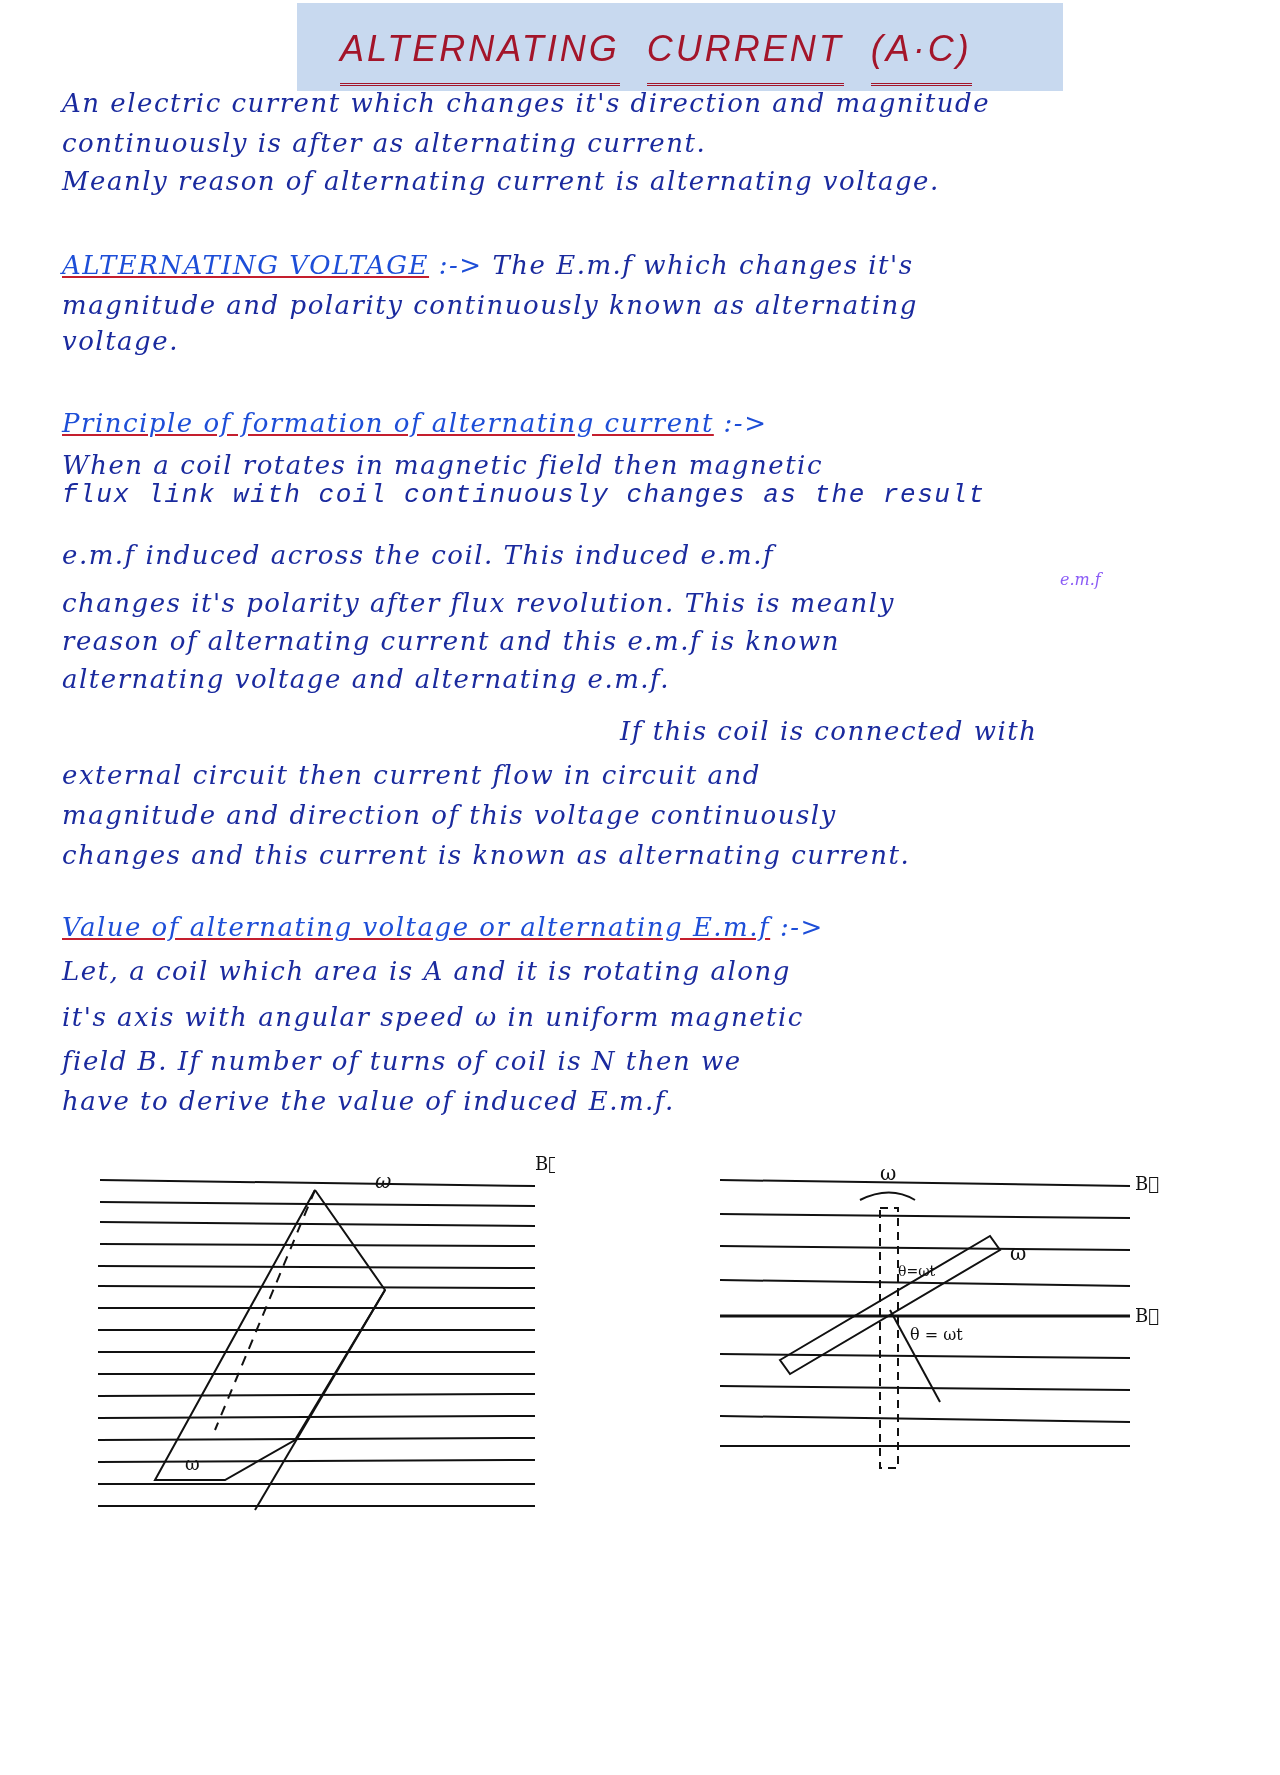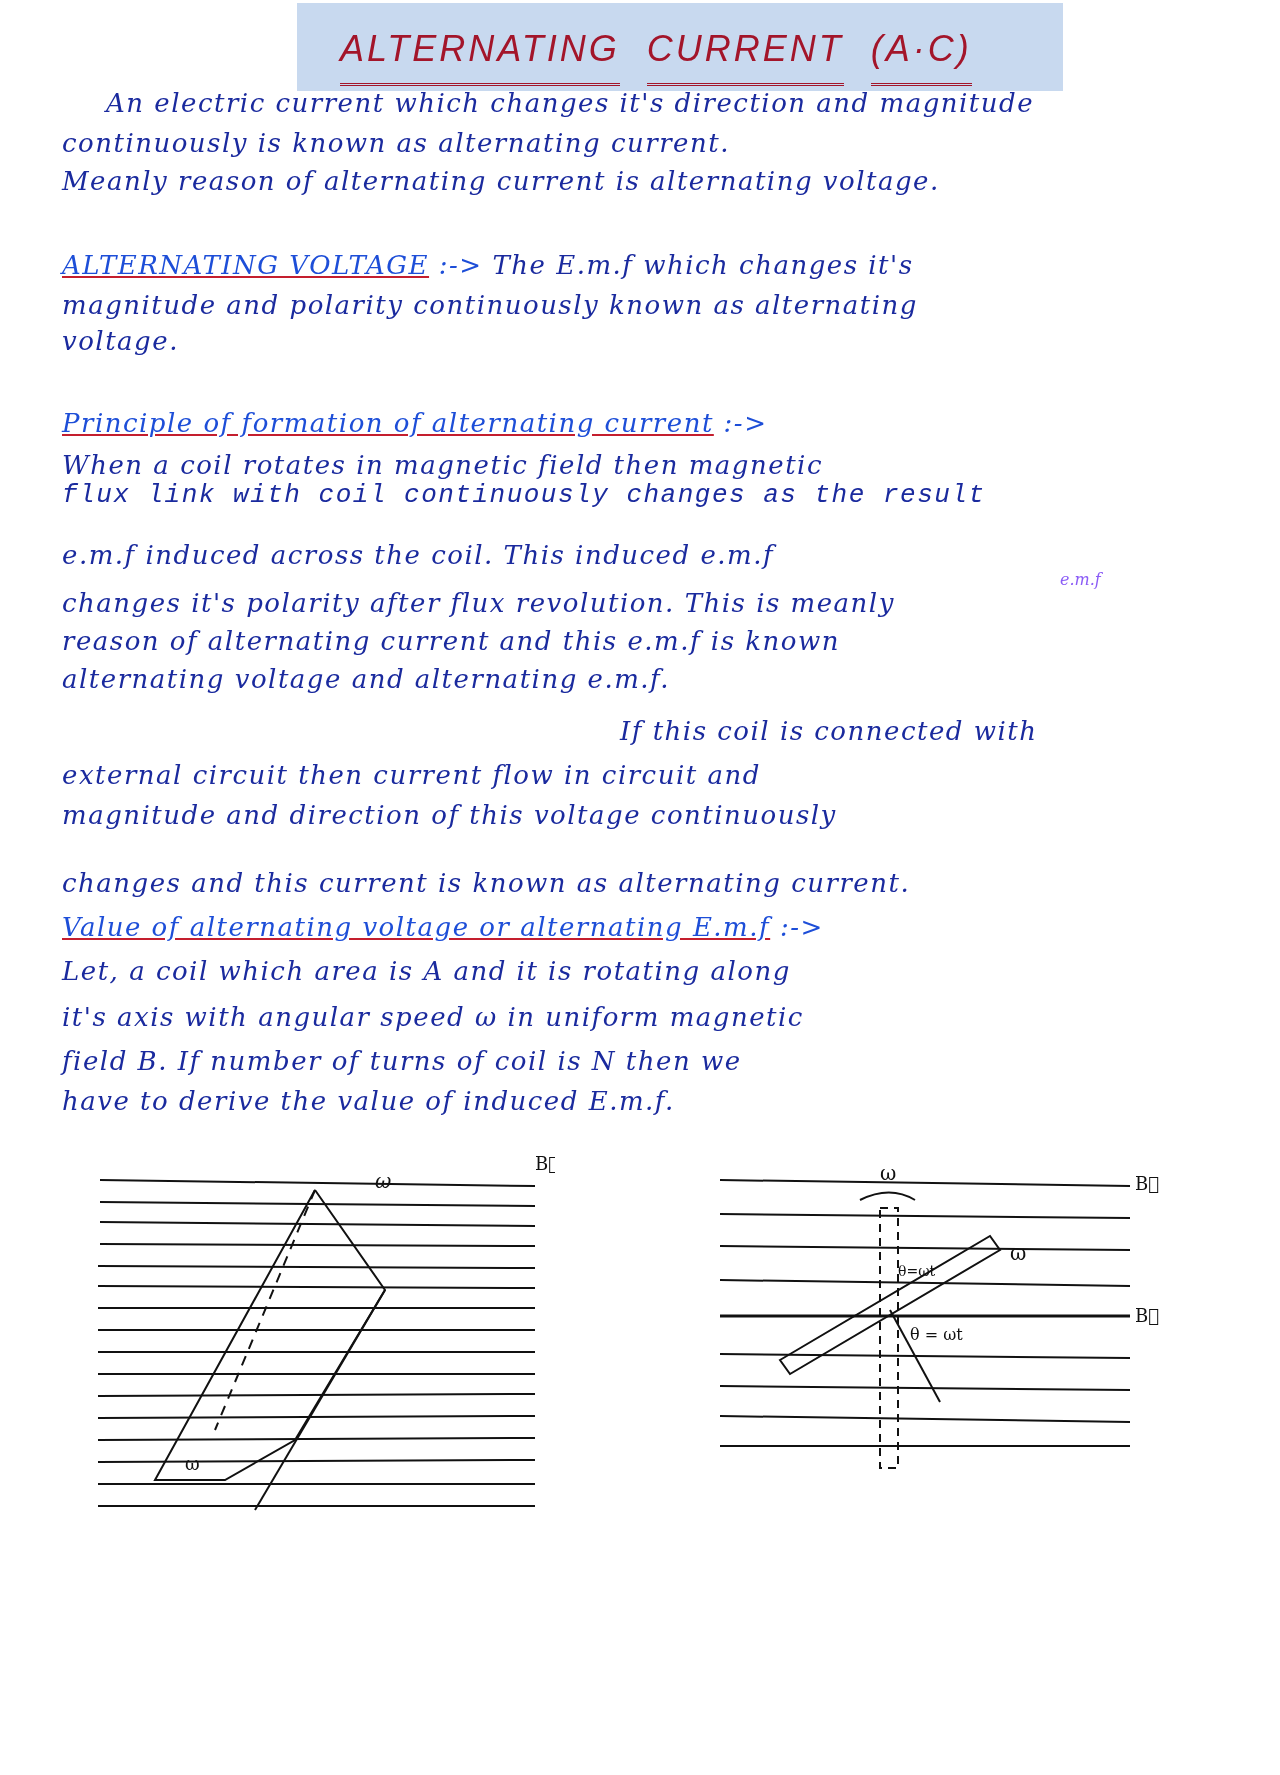--- a/index.html
+++ b/index.html
@@ -20,22 +20,22 @@
 </head>
 <body>
 
 <div class="title-box"></div>
 <div class="title">
   <span>ALTERNATING</span>
   <span>CURRENT</span>
   <span>(A·C)</span>
 </div>
 
-<div class="line" style="top:88px;margin-left:44px;">An electric current which changes it's direction and magnitude</div>
-<div class="line" style="top:128px;">continuously is known as alternating current.</div>
+<div class="line" style="top:88px;">An electric current which changes it's direction and magnitude</div>
+<div class="line" style="top:128px;">continuously is after as alternating current.</div>
 <div class="line" style="top:166px;">Meanly reason of alternating current is alternating voltage.</div>
 
 <div class="line" style="top:250px;">
   <span class="heading"><u>ALTERNATING VOLTAGE</u> <span>:-&gt;</span></span>
   <span>The E.m.f which changes it's</span>
 </div>
 <div class="line" style="top:290px;">magnitude and polarity continuously known as alternating</div>
 <div class="line" style="top:326px;">voltage.</div>
 
 <div class="line heading" style="top:408px;">
@@ -45,21 +45,21 @@
 <div class="line" style="top:450px;">When a coil rotates in magnetic field then magnetic</div>
 <div class="line" style="top:480px;font-family:Liberation Mono, monospace;">flux link with coil continuously changes as the result</div>
 <div class="line" style="top:540px;">e.m.f induced across the coil. This induced e.m.f</div>
 <div class="small-note" style="left:1060px; top:570px;">e.m.f</div>
 <div class="line" style="top:588px;">changes it's polarity after flux revolution. This is meanly</div>
 <div class="line" style="top:626px;">reason of alternating current and this e.m.f is known</div>
 <div class="line" style="top:664px;">alternating voltage and alternating e.m.f.</div>
 <div class="line" style="top:716px; left:620px;">If this coil is connected with</div>
 <div class="line" style="top:760px;">external circuit then current flow in circuit and</div>
 <div class="line" style="top:800px;">magnitude and direction of this voltage continuously</div>
-<div class="line" style="top:840px;margin-top:28px;">changes and this current is known as alternating current.</div>
+<div class="line" style="top:840px;">changes and this current is known as alternating current.</div>
 
 <div class="line heading" style="top:912px;">
   <u>Value of alternating voltage or alternating E.m.f</u>
   <span>:-&gt;</span>
 </div>
 <div class="line" style="top:956px;">Let, a coil which area is A and it is rotating along</div>
 <div class="line" style="top:1002px;">it's axis with angular speed ω in uniform magnetic</div>
 <div class="line" style="top:1046px;">field B. If number of turns of coil is N then we</div>
 <div class="line" style="top:1086px;">have to derive the value of induced E.m.f.</div>
 

